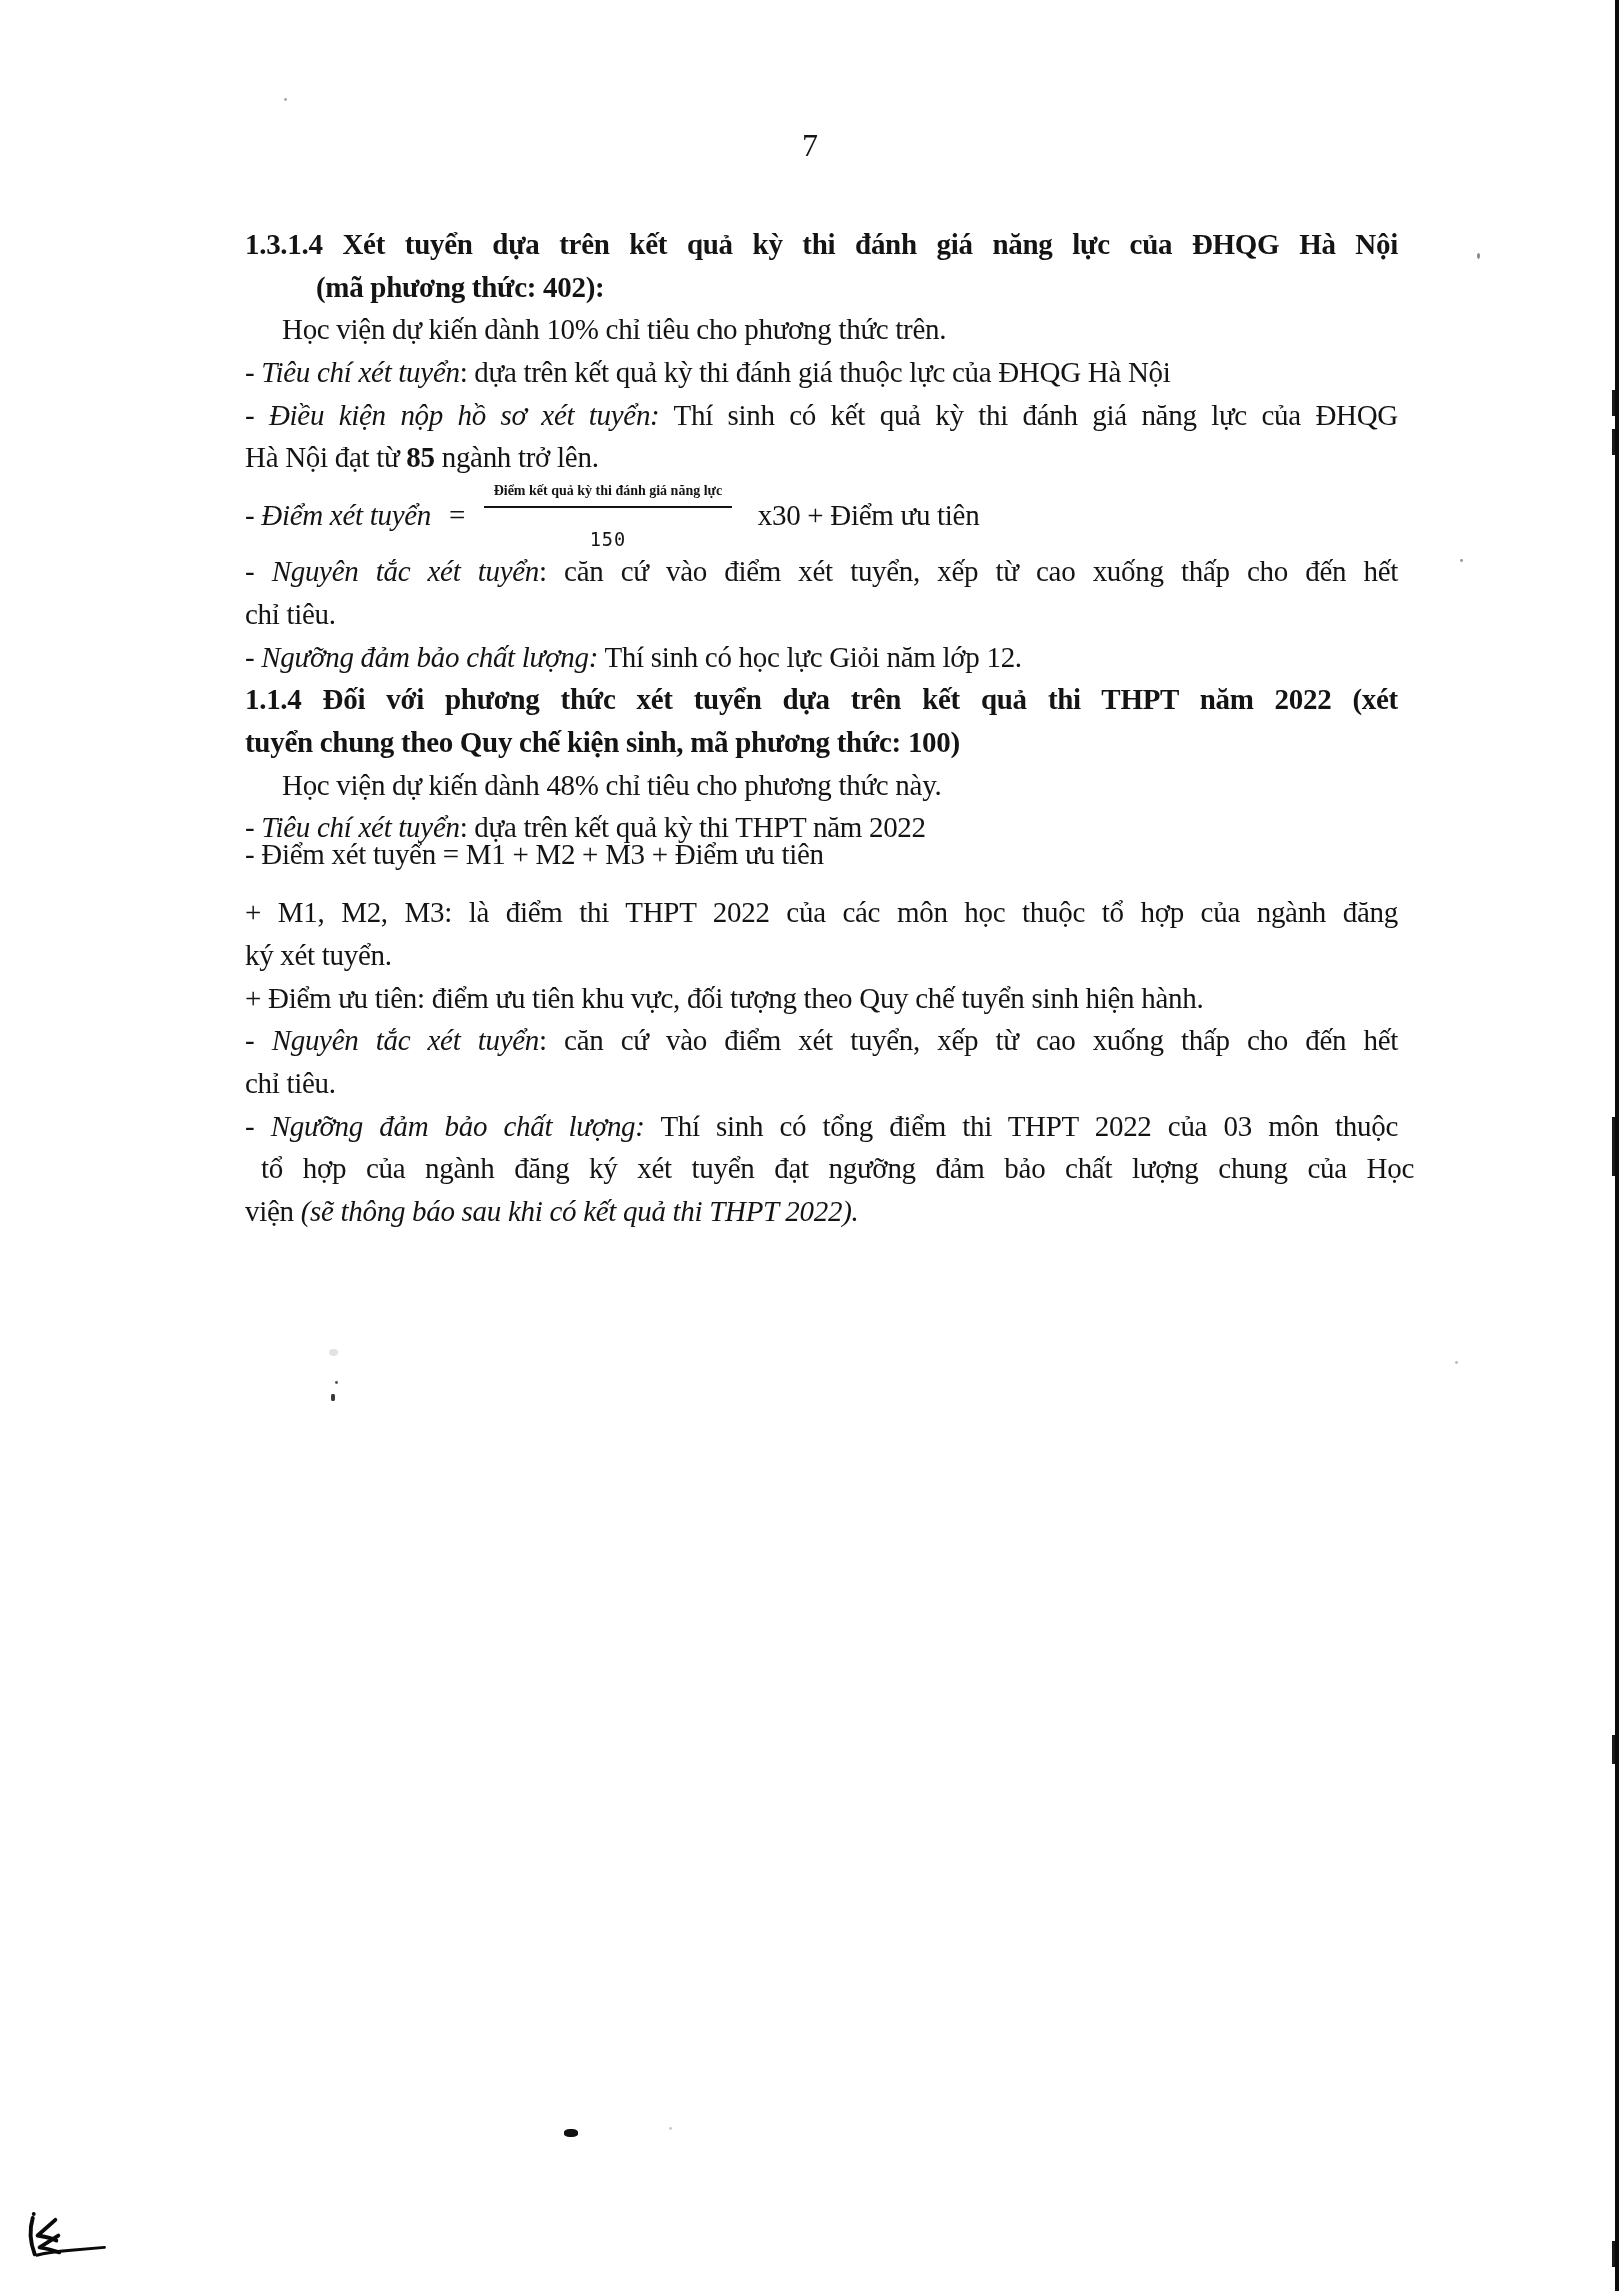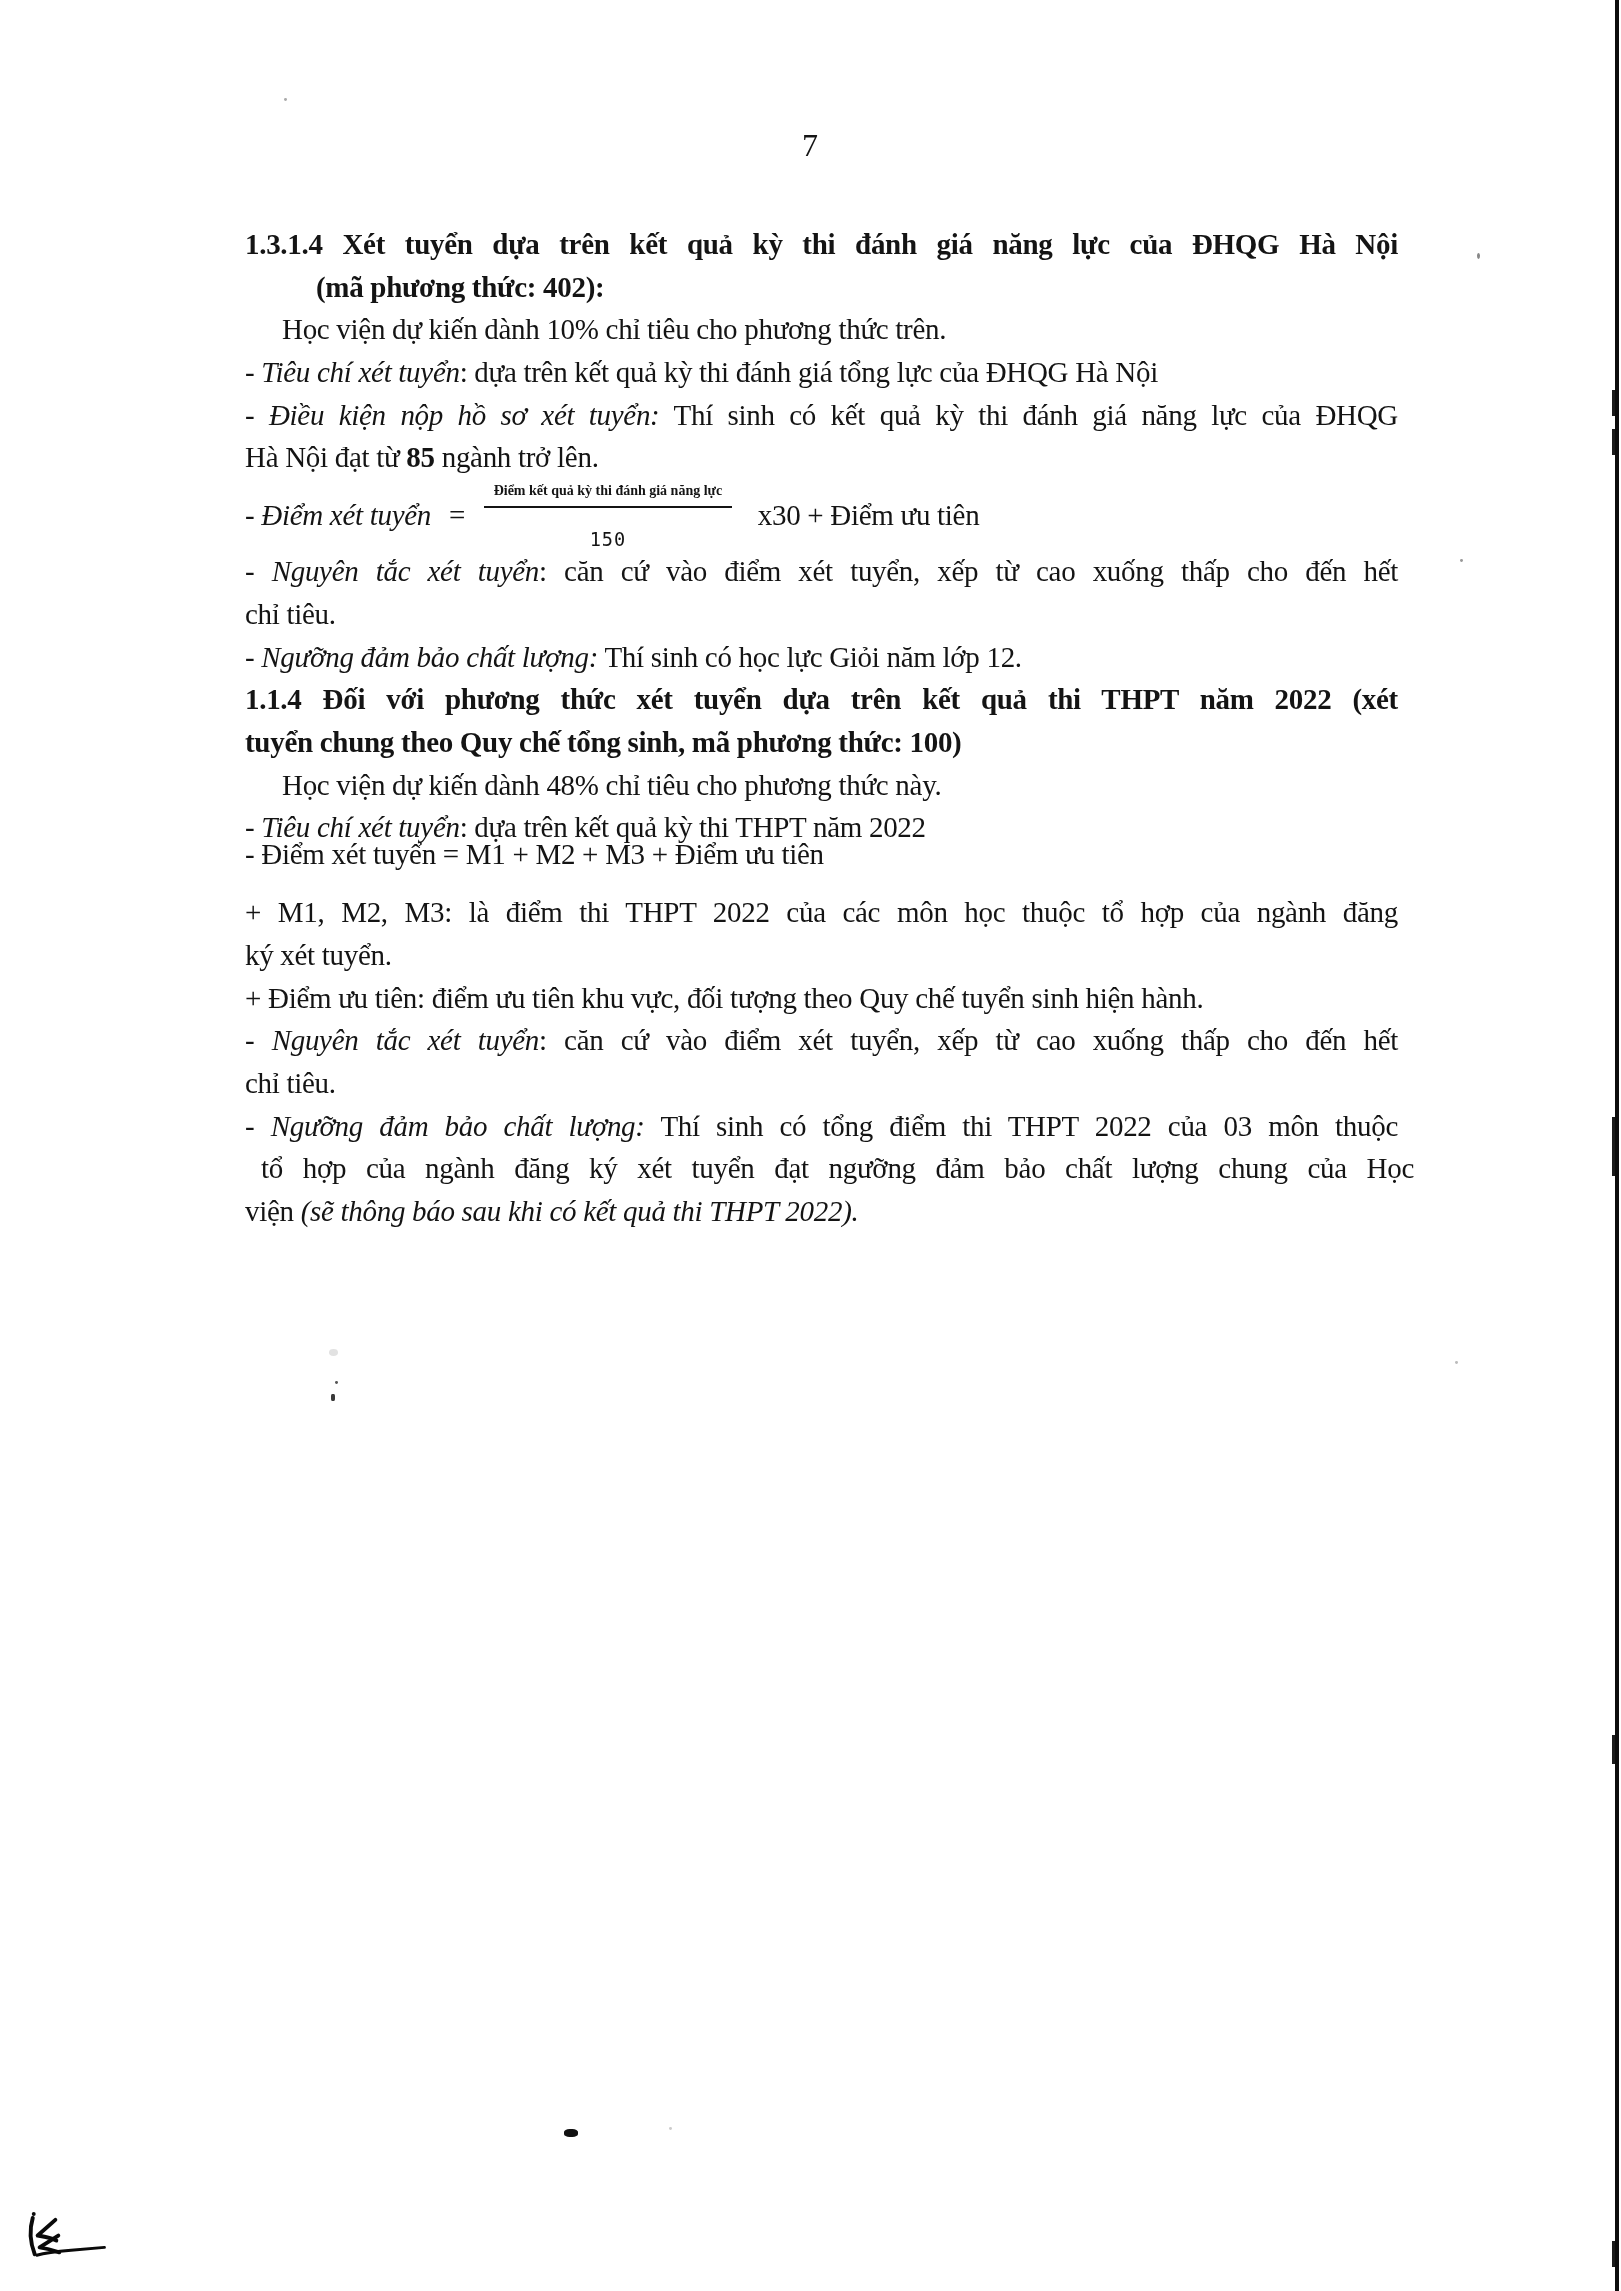--- a/index.html
+++ b/index.html
@@ -65,37 +65,37 @@
 <body>
 
 <div id="page">
 
   <div id="page-number">7</div>
 
   <div id="text-column">
       <div class="line just" style="top: 0px; height: 43px; line-height: 43px;"><span class="seg bold">1.3.1.4</span><span class="seg bold"> Xét</span><span class="seg bold"> tuyển</span><span class="seg bold"> dựa</span><span class="seg bold"> trên</span><span class="seg bold"> kết</span><span class="seg bold"> quả</span><span class="seg bold"> kỳ</span><span class="seg bold"> thi</span><span class="seg bold"> đánh</span><span class="seg bold"> giá</span><span class="seg bold"> năng</span><span class="seg bold"> lực</span><span class="seg bold"> của</span><span class="seg bold"> ĐHQG</span><span class="seg bold"> Hà</span><span class="seg bold"> Nội</span></div>
       <div class="line" style="top: 43px; height: 43px; line-height: 43px; padding-left: 71px;"><span class="seg bold">(mã phương thức: 402):</span></div>
       <div class="line" style="top: 85px; height: 43px; line-height: 43px; padding-left: 37px;"><span class="seg ">Học viện dự kiến dành 10% chỉ tiêu cho phương thức trên.</span></div>
-      <div class="line" style="top: 128px; height: 43px; line-height: 43px;"><span class="seg ">- </span><span class="seg italic">Tiêu chí xét tuyển</span><span class="seg ">: dựa trên kết quả kỳ thi đánh giá tổng lực của ĐHQG Hà Nội</span></div>
+      <div class="line" style="top: 128px; height: 43px; line-height: 43px;"><span class="seg ">- </span><span class="seg italic">Tiêu chí xét tuyển</span><span class="seg ">: dựa trên kết quả kỳ thi đánh giá thuộc lực của ĐHQG Hà Nội</span></div>
       <div class="line just" style="top: 171px; height: 43px; line-height: 43px;"><span class="seg ">- </span><span class="seg italic">Điều kiện nộp hồ sơ xét tuyển:</span><span class="seg "> Thí sinh có kết quả kỳ thi đánh giá năng lực của ĐHQG</span></div>
       <div class="line" style="top: 213px; height: 43px; line-height: 43px;"><span class="seg ">Hà Nội đạt từ </span><span class="seg bold">85</span><span class="seg "> ngành trở lên.</span></div>
       <div class="line formula" style="top: 256px; height: 72px; gap: 11px;">
         <span class="seg italic">- Điểm xét tuyển</span>
         <span class="seg ">&nbsp;=</span>
         <span class="frac">
           <span class="num">Điểm kết quả kỳ thi đánh giá năng lực</span>
           <span class="den">150</span>
         </span>
         <span class="seg ">&nbsp;x30 + Điểm ưu tiên</span>
       </div>
       <div class="line just" style="top: 327px; height: 43px; line-height: 43px;"><span class="seg ">- </span><span class="seg italic">Nguyên tắc xét tuyển</span><span class="seg ">: căn cứ vào điểm xét tuyển, xếp từ cao xuống thấp cho đến hết</span></div>
       <div class="line" style="top: 370px; height: 43px; line-height: 43px;"><span class="seg ">chỉ tiêu.</span></div>
       <div class="line" style="top: 413px; height: 43px; line-height: 43px;"><span class="seg ">- </span><span class="seg italic">Ngưỡng đảm bảo chất lượng:</span><span class="seg "> Thí sinh có học lực Giỏi năm lớp 12.</span></div>
       <div class="line just" style="top: 455px; height: 43px; line-height: 43px;"><span class="seg bold">1.1.4</span><span class="seg bold"> Đối</span><span class="seg bold"> với</span><span class="seg bold"> phương</span><span class="seg bold"> thức</span><span class="seg bold"> xét</span><span class="seg bold"> tuyển</span><span class="seg bold"> dựa</span><span class="seg bold"> trên</span><span class="seg bold"> kết</span><span class="seg bold"> quả</span><span class="seg bold"> thi</span><span class="seg bold"> THPT</span><span class="seg bold"> năm</span><span class="seg bold"> 2022</span><span class="seg bold"> (xét</span></div>
-      <div class="line" style="top: 498px; height: 43px; line-height: 43px;"><span class="seg bold">tuyển chung theo Quy chế tổng sinh, mã phương thức: 100)</span></div>
+      <div class="line" style="top: 498px; height: 43px; line-height: 43px;"><span class="seg bold">tuyển chung theo Quy chế kiện sinh, mã phương thức: 100)</span></div>
       <div class="line" style="top: 541px; height: 43px; line-height: 43px; padding-left: 37px;"><span class="seg ">Học viện dự kiến dành 48% chỉ tiêu cho phương thức này.</span></div>
       <div class="line" style="top: 583px; height: 43px; line-height: 43px;"><span class="seg ">- </span><span class="seg italic">Tiêu chí xét tuyển</span><span class="seg ">: dựa trên kết quả kỳ thi THPT năm 2022</span></div>
       <div class="line" style="top: 610px; height: 43px; line-height: 43px;"><span class="seg ">- Điểm xét tuyển = M1 + M2 + M3 + Điểm ưu tiên</span></div>
       <div class="line just" style="top: 668px; height: 43px; line-height: 43px;"><span class="seg ">+ M1, M2, M3: là điểm thi THPT 2022 của các môn học thuộc tổ hợp của ngành đăng</span></div>
       <div class="line" style="top: 711px; height: 43px; line-height: 43px;"><span class="seg ">ký xét tuyển.</span></div>
       <div class="line" style="top: 754px; height: 43px; line-height: 43px;"><span class="seg ">+ Điểm ưu tiên: điểm ưu tiên khu vực, đối tượng theo Quy chế tuyển sinh hiện hành.</span></div>
       <div class="line just" style="top: 796px; height: 43px; line-height: 43px;"><span class="seg ">- </span><span class="seg italic">Nguyên tắc xét tuyển</span><span class="seg ">: căn cứ vào điểm xét tuyển, xếp từ cao xuống thấp cho đến hết</span></div>
       <div class="line" style="top: 839px; height: 43px; line-height: 43px;"><span class="seg ">chỉ tiêu.</span></div>
       <div class="line just" style="top: 882px; height: 43px; line-height: 43px;"><span class="seg ">- </span><span class="seg italic">Ngưỡng đảm bảo chất lượng:</span><span class="seg "> Thí sinh có tổng điểm thi THPT 2022 của 03 môn thuộc</span></div>
       <div class="line just" style="top: 924px; height: 43px; line-height: 43px; margin-left: 16px;"><span class="seg ">tổ hợp của ngành đăng ký xét tuyển đạt ngưỡng đảm bảo chất lượng chung của Học</span></div>

